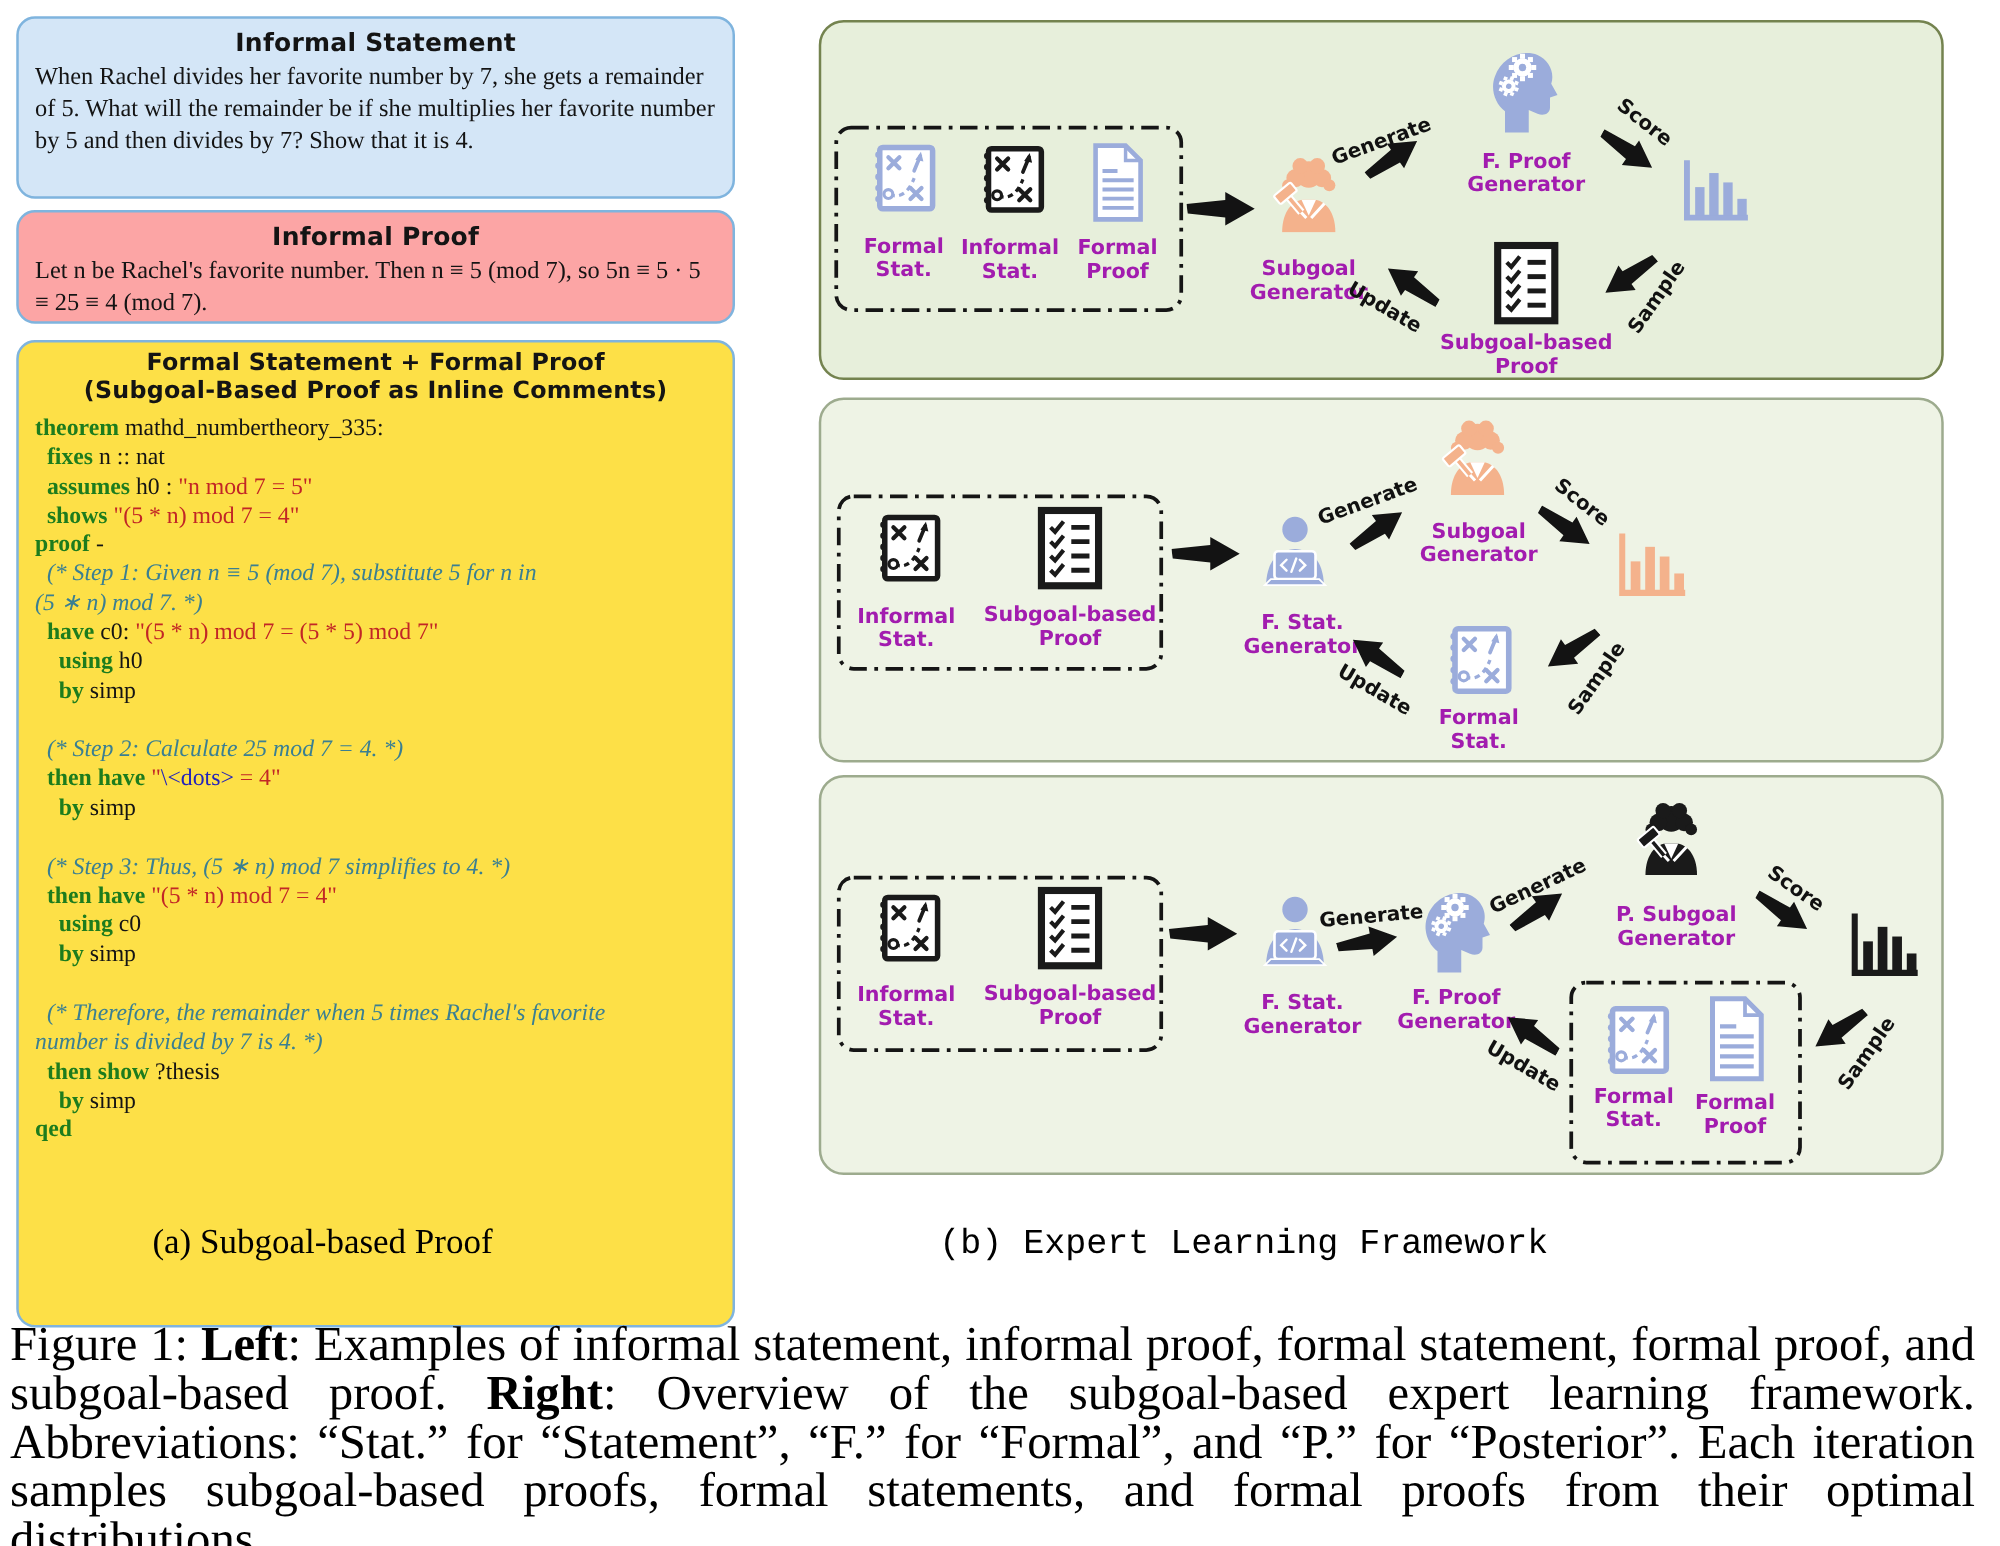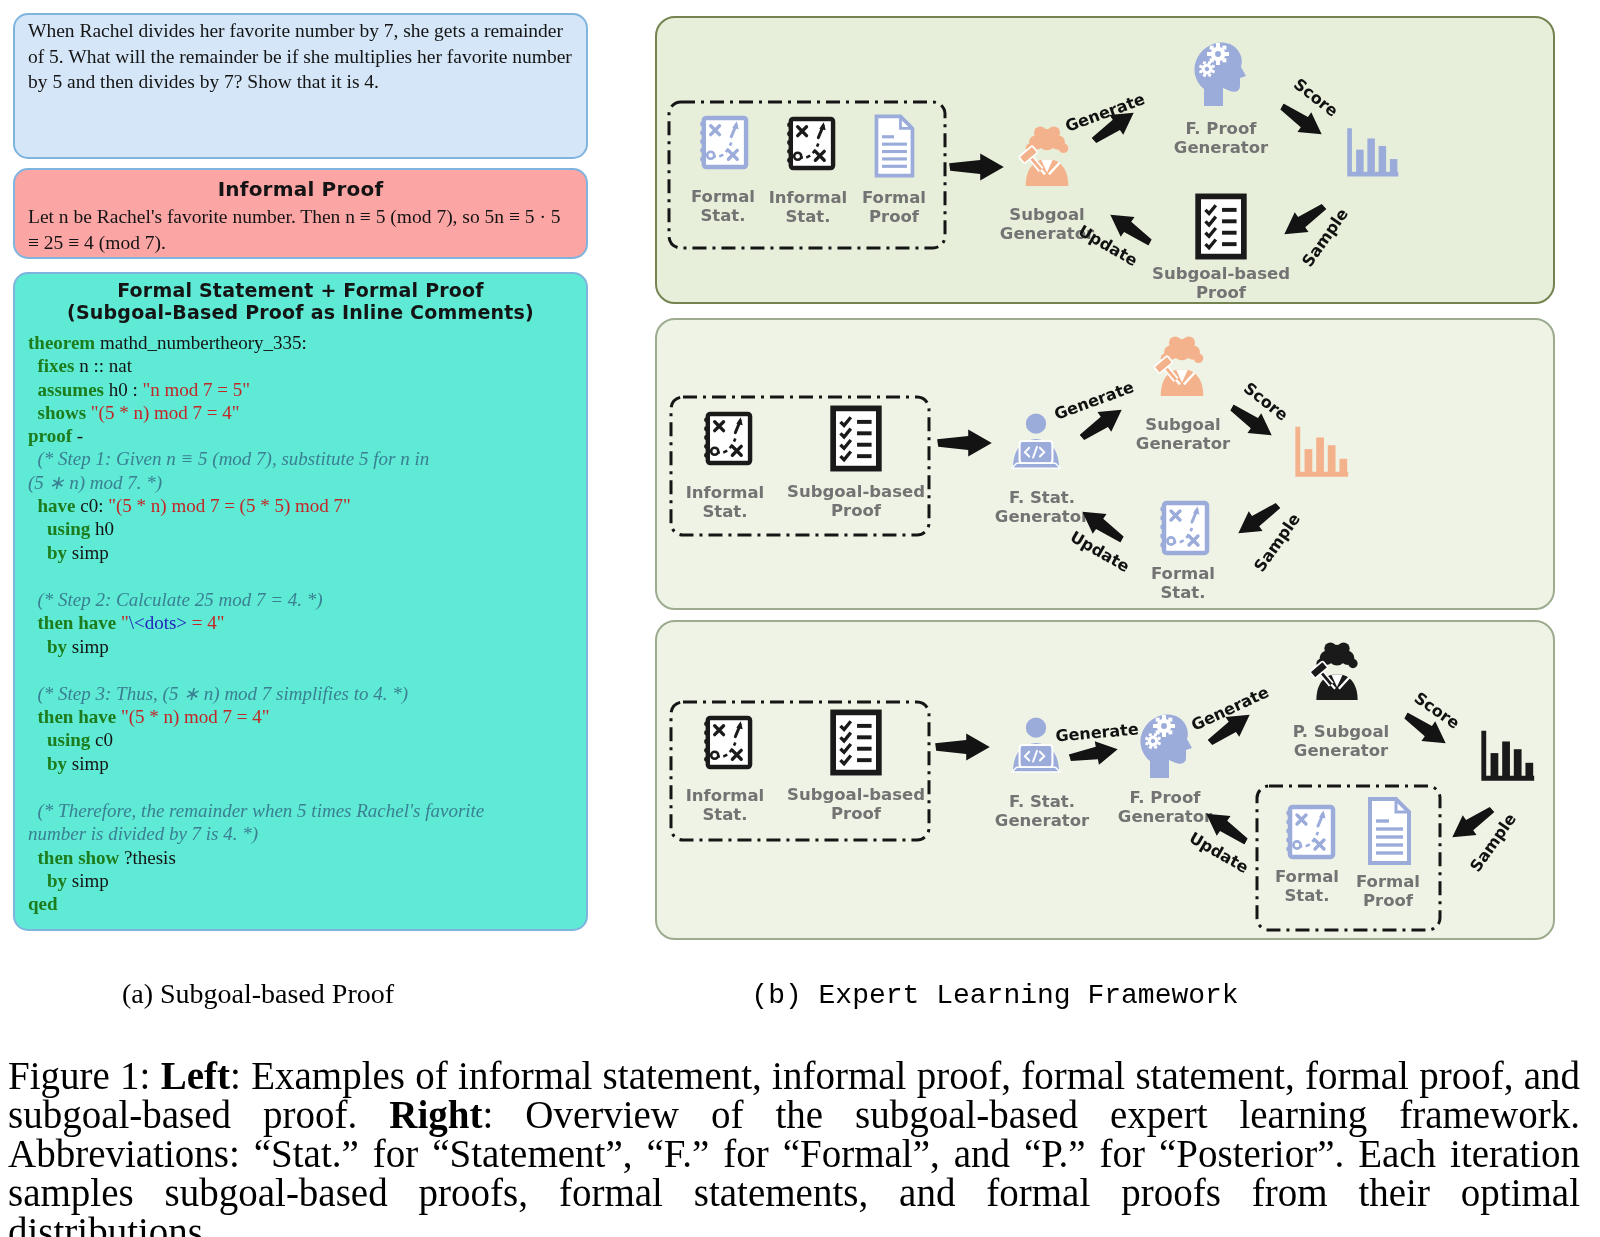--- a/index.html
+++ b/index.html
@@ -3,21 +3,21 @@
 <meta charset="utf-8">
 <style>
   html,body{margin:0;padding:0;background:#ffffff;}
   #fig{position:relative;width:1600px;height:1237px;background:#ffffff;overflow:hidden;
        font-family:"DejaVu Sans",sans-serif;}
 
   
   .bluebox{position:absolute;left:13px;width:575px;border:2.5px solid #7fb4de;border-radius:15px;box-sizing:border-box;}
   #box1{top:13px;height:146px;background:#d4e6f7;}
   #box2{top:168px;height:91px;background:#fca5a5;}
-  #box3{top:272px;height:659px;background:#5eead4;}
+  #box3{top:272px;height:790px;background:#fde047;}
   .bb-title{margin-top:7px;text-align:center;font-weight:700;font-size:20px;color:#141414;
             font-family:"DejaVu Sans",sans-serif;letter-spacing:.2px;}
   .bb-body{margin:3px 13px 0 13px;font-family:"Liberation Serif","DejaVu Serif",serif;
            font-size:19.5px;line-height:25.5px;color:#141414;}
   .bb-title2{margin-top:0;text-align:center;font-weight:700;font-size:19px;color:#141414;}
 
   
   #code{position:absolute;left:13px;top:57px;right:6px;}
   .cl{font-family:Liberation Serif, serif;font-size:19px;line-height:23.3px;
       min-height:23.3px;white-space:pre;color:#141414;}
@@ -32,21 +32,21 @@
   .panel{position:absolute;left:655px;width:900px;border-radius:20px;box-sizing:border-box;}
   #panel1{top:16px;height:288px;background:#e7efdb;border:2.5px solid #74834f;}
   #panel2{top:318px;height:292px;background:#eef3e5;border:2px solid #9dab8e;}
   #panel3{top:620px;height:320px;background:#eef3e5;border:2px solid #9dab8e;}
 
   .nicon{position:absolute;}
   .c-blue{color:#9bacdb;}
   .c-orange{color:#f4b28c;}
   .c-black{color:#1a1a1a;}
   .nlabel{position:absolute;width:150px;margin-left:-75px;text-align:center;
-          font-weight:700;font-size:16.5px;line-height:1.18;color:#737373;white-space:pre-line;}
+          font-weight:700;font-size:16.5px;line-height:1.18;color:#a21caf;white-space:pre-line;}
   .elabel{position:absolute;width:100px;text-align:center;font-weight:700;font-size:16px;color:#111;}
   .arr{position:absolute;width:50px;height:27px;color:#131313;}
   .arr.big{width:56px;height:30px;}
   .dashbox{position:absolute;}
 
   
   .subcap{position:absolute;font-family:"Liberation Serif","DejaVu Serif",serif;
           font-size:28px;color:#000;text-align:center;}
   #capA{left:0;top:978px;width:452px;padding-left:32px;}
   #capB{left:655px;top:980px;width:680px;font-family:Liberation Mono, monospace;}
@@ -166,20 +166,21 @@
       <polygon points="10,53 50,53 55,58 5,58" fill="currentColor" stroke="#ffffff" stroke-width="1.5"></polygon>
     </symbol>
 
     <symbol id="sym-dashrect" viewBox="0 0 100 100" preserveAspectRatio="none"></symbol>
   </defs>
 </svg>
 
 <div id="fig">
 
   <div id="box1" class="bluebox">
+    <div class="bb-title">Informal Statement</div>
     <div class="bb-body">When Rachel divides her favorite number by 7, she gets a remainder of 5. What will the remainder be if she multiplies her favorite number by 5 and then divides by 7? Show that it is 4.</div>
   </div>
 
   <div id="box2" class="bluebox">
     <div class="bb-title">Informal Proof</div>
     <div class="bb-body">Let n be Rachel's favorite number. Then n ≡ 5  (mod 7), so 5n ≡ 5 · 5 ≡ 25 ≡ 4 (mod 7).</div>
   </div>
 
   <div id="box3" class="bluebox">
     <div class="bb-title" style="margin-top:5px;font-size:19px;">Formal Statement + Formal Proof</div>

